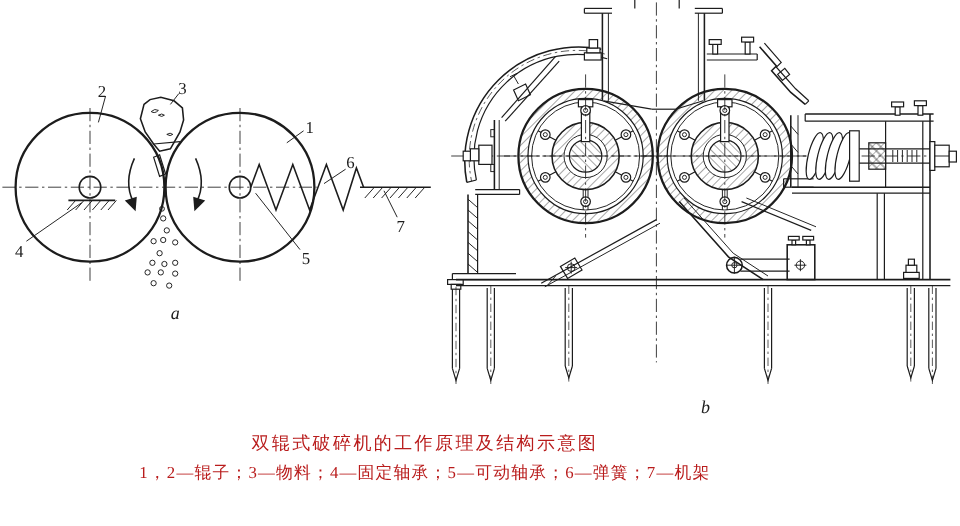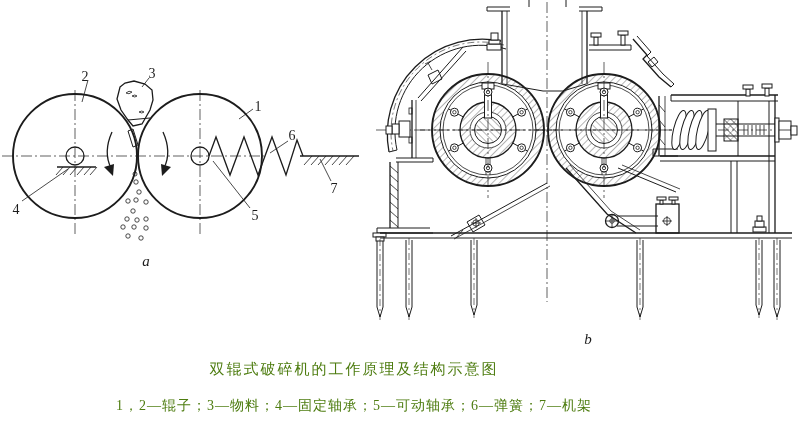--- a/index.html
+++ b/index.html
@@ -11,24 +11,24 @@
   .s1{fill:none;stroke:#1c1c1c;stroke-width:1;}
   .s12{fill:none;stroke:#1c1c1c;stroke-width:1.3;}
   .s2{fill:none;stroke:#1c1c1c;stroke-width:1.9;}
   .cl{fill:none;stroke:#1c1c1c;stroke-width:0.7;stroke-dasharray:11 3 2 3;}
   .cl2{fill:none;stroke:#1c1c1c;stroke-width:0.6;stroke-dasharray:7 3 2 3;}
   .wfill{fill:#ffffff;stroke:#1c1c1c;stroke-width:1;}
   .ldr{fill:none;stroke:#1c1c1c;stroke-width:0.8;}
   .blk{fill:#1c1c1c;stroke:none;}
   text.callout{font-family:"Liberation Serif","DejaVu Serif",serif;font-size:14px;fill:#1c1c1c;text-anchor:middle;}
   text.panelletter{font-family:"Liberation Serif","DejaVu Serif",serif;font-style:italic;font-size:15px;fill:#1c1c1c;text-anchor:middle;}
-  #caption{position:absolute;left:0;top:360px;width:708px;text-align:center;color:#4d7c0f;}
+  #caption{position:absolute;left:0;top:360px;width:708px;text-align:center;color:#b91c1c;}
   #caption .t1{font-size:15px;letter-spacing:2px;}
   #caption .t2{font-size:13px;margin-top:5px;letter-spacing:1px;}
-  #caption .t3{font-size:14px;margin-top:18px;letter-spacing:1px;}
+  #caption .t3{font-size:14px;margin-top:6px;letter-spacing:1px;}
 </style>
 </head>
 <body>
 
 <div id="stage">
 
 <svg width="800" height="352" viewBox="0 0 800 352">
   <defs>
     <pattern id="h1" width="5" height="5" patternUnits="userSpaceOnUse" patternTransform="rotate(45)">
       <line x1="0" y1="0" x2="0" y2="5" stroke="#2a2a2a" stroke-width="0.7"></line>

